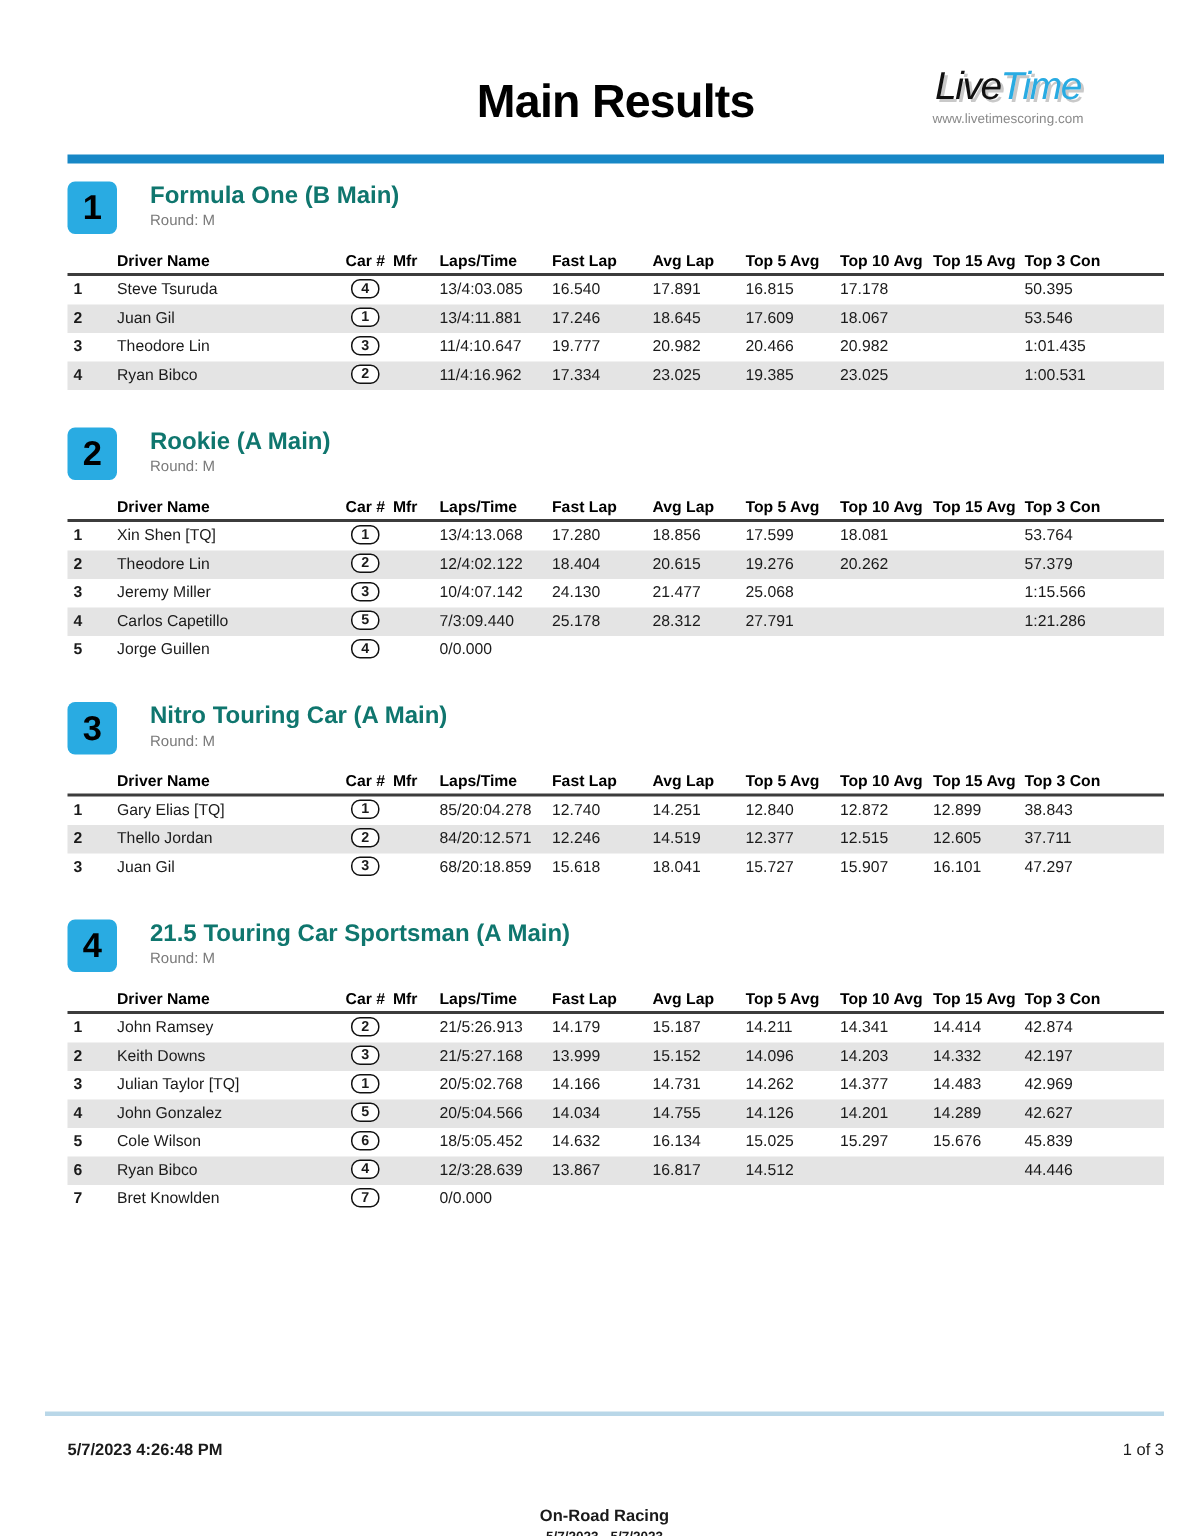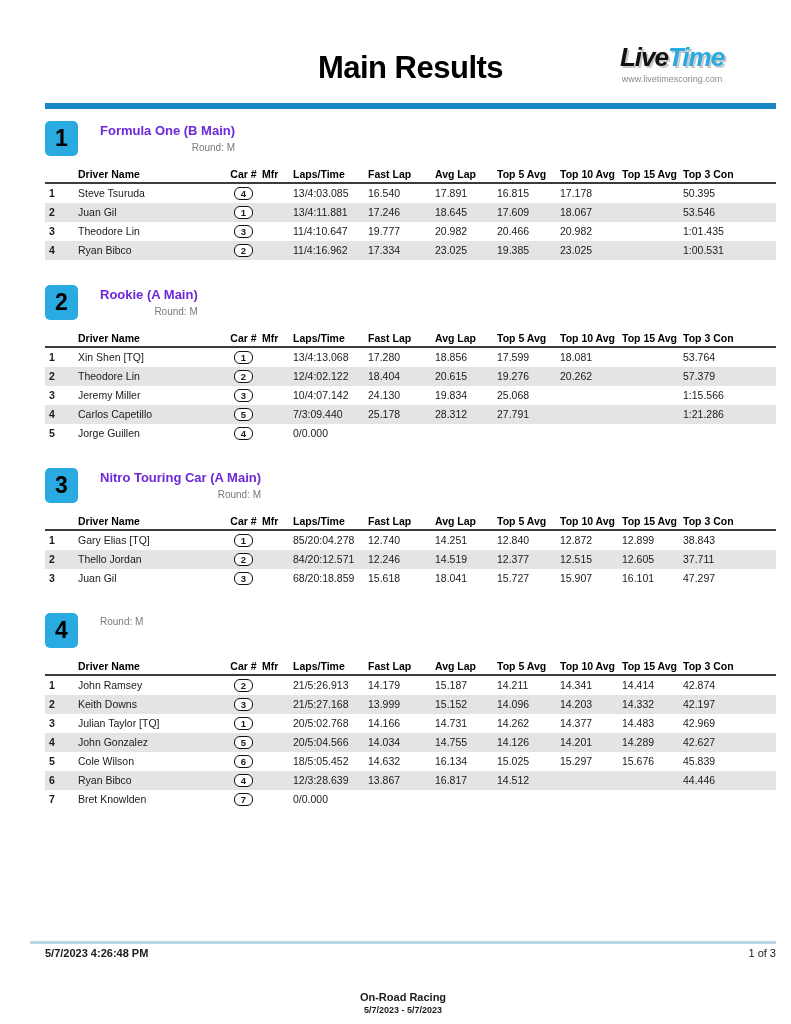--- a/index.html
+++ b/index.html
@@ -14,57 +14,57 @@
   *{box-sizing:border-box;margin:0;padding:0;}
   html,body{background:#fff;}
   body{font-family:"Liberation Sans",sans-serif;color:var(--ink);}
   .page{position:relative;width:791px;height:1024px;background:#fff;overflow:hidden;}
 
   
   .header{position:relative;margin:46px 15px 0 45px;height:52px;}
   .page-title{position:absolute;left:0;right:0;top:4px;text-align:center;
     font-size:31px;font-weight:bold;letter-spacing:-0.5px;color:#000;}
   .logo-block{position:absolute;right:28px;top:-4px;width:152px;text-align:center;}
-  .logo-text{font-size:26px;font-weight:bold;font-style:italic;letter-spacing:-1px;
+  .logo-text{font-size:26px;font-weight:normal;font-style:italic;letter-spacing:-1px;
     text-shadow:2px 2px 0 #c9c9c9;white-space:nowrap;}
   .logo-live{color:#111;}
   .logo-time{color:var(--accent);}
   .logo-url{font-size:9px;color:#8a8a8a;margin-top:1px;}
   .top-bar{height:6px;background:var(--bar);margin:5px 15px 0 45px;}
 
   
   .sections{margin:0 15px 0 45px;}
   .section{margin-top:25px;}
   .section:first-child{margin-top:12px;}
   .sec-head{display:flex;align-items:flex-start;}
   .sec-num{width:33px;height:35px;background:var(--accent);border-radius:5px;
     display:flex;align-items:center;justify-content:center;
     font-size:23px;font-weight:bold;color:#000;flex:0 0 auto;}
   .sec-titles{margin-left:22px;padding-top:1px;}
-  .sec-title{font-size:13px;font-weight:bold;color:#6d28d9;line-height:18px;}
-  .sec-round{font-size:10px;color:var(--gray);line-height:14px;margin-top:1px;text-align:right;}
+  .sec-title{font-size:16px;font-weight:bold;color:#0f766e;line-height:18px;}
+  .sec-round{font-size:10px;color:var(--gray);line-height:14px;margin-top:1px;}
 
   
   .table{margin-top:11px;width:731px;}
   .trow{display:grid;
     grid-template-columns:33px 147px 37px 31px 75px 67px 62px 63px 62px 61px 1fr;}
   .thead .trow{border-bottom:2.5px solid var(--rule);}
   .thead .cell{font-weight:bold;font-size:10.5px;line-height:15px;color:#000;}
   .tbody .trow{height:19px;}
   .tbody .trow.alt{background:var(--alt);}
   .cell{font-size:10.5px;line-height:19px;overflow:hidden;white-space:nowrap;}
   .c-pos{padding-left:4px;font-weight:bold;}
   .c-car{text-align:center;}
   .badge{display:inline-block;min-width:17px;padding:0 6px;height:13px;line-height:12px;
     border:1.5px solid #111;border-radius:6px;background:#fff;
     font-size:9.5px;font-weight:bold;text-align:center;vertical-align:middle;margin-top:-2px;}
 
   
   .footer{position:absolute;left:30px;right:15px;top:941px;
-    border-top:3px solid var(--footerline);padding-top:3px;}
+    border-top:3px solid var(--footerline);padding-top:17px;}
   .footer-inner{position:relative;height:30px;}
   .f-left{position:absolute;left:15px;top:0;font-size:11px;font-weight:bold;}
   .f-center{position:absolute;left:0;right:0;top:0;text-align:center;}
   .f-event{font-size:11px;font-weight:bold;margin-top:44px;}
   .f-range{font-size:9px;font-weight:bold;margin-top:2px;}
   .f-right{position:absolute;right:0;top:0;font-size:11px;font-weight:normal;}
 </style>
 </head>
 <body>
 
@@ -219,21 +219,21 @@
               <div class="cell c-top15"></div>
               <div class="cell c-top3">57.379</div>
             </div>
             <div class="trow">
               <div class="cell c-pos">3</div>
               <div class="cell c-driver">Jeremy Miller</div>
               <div class="cell c-car"><span class="badge">3</span></div>
               <div class="cell c-mfr"></div>
               <div class="cell c-laps">10/4:07.142</div>
               <div class="cell c-fast">24.130</div>
-              <div class="cell c-avg">19.834</div>
+              <div class="cell c-avg">21.477</div>
               <div class="cell c-top5">25.068</div>
               <div class="cell c-top10"></div>
               <div class="cell c-top15"></div>
               <div class="cell c-top3">1:15.566</div>
             </div>
             <div class="trow alt">
               <div class="cell c-pos">4</div>
               <div class="cell c-driver">Carlos Capetillo</div>
               <div class="cell c-car"><span class="badge">5</span></div>
               <div class="cell c-mfr"></div>
@@ -331,20 +331,21 @@
           </div>
     </div>
   </section>
 
   <section class="section">
     <div class="sec-head">
       <div class="sec-num">
         <span>4</span>
       </div>
       <div class="sec-titles">
+        <div class="sec-title">21.5 Touring Car Sportsman (A Main)</div>
         <div class="sec-round">Round: M</div>
       </div>
     </div>
     <div class="table">
       <div class="thead">
         <div class="trow">
               <div class="cell c-pos"></div>
               <div class="cell c-driver">Driver Name</div>
               <div class="cell c-car">Car #</div>
               <div class="cell c-mfr">Mfr</div>

